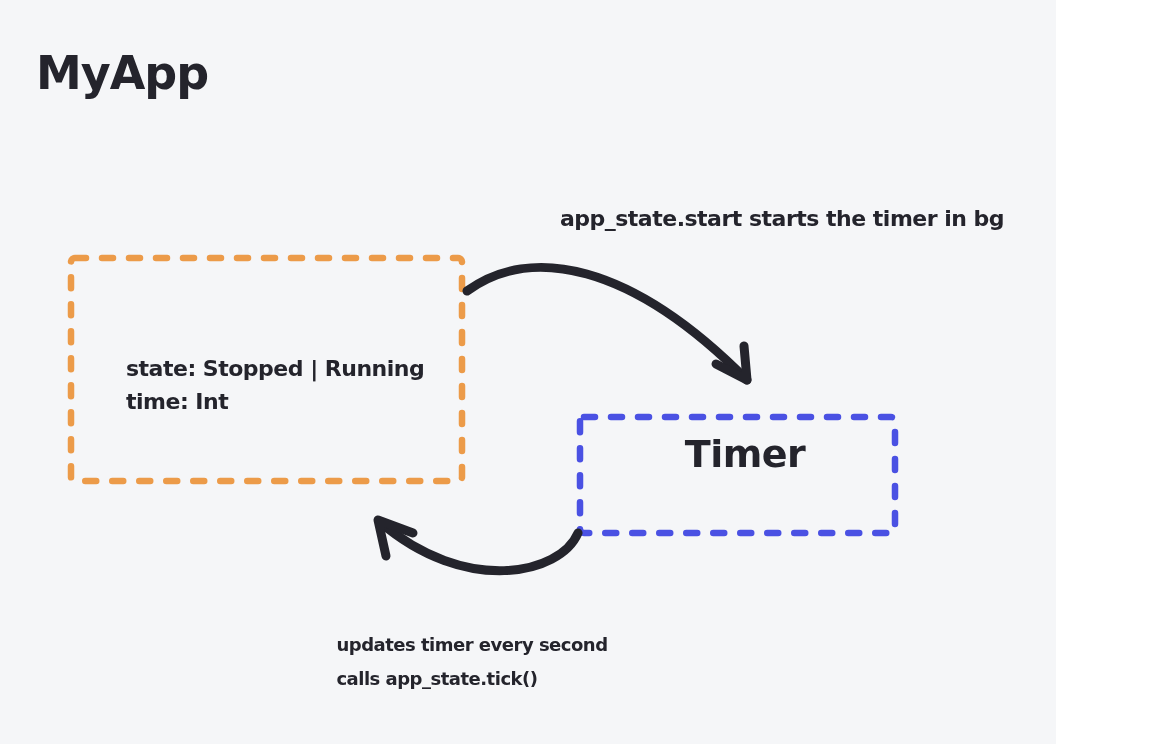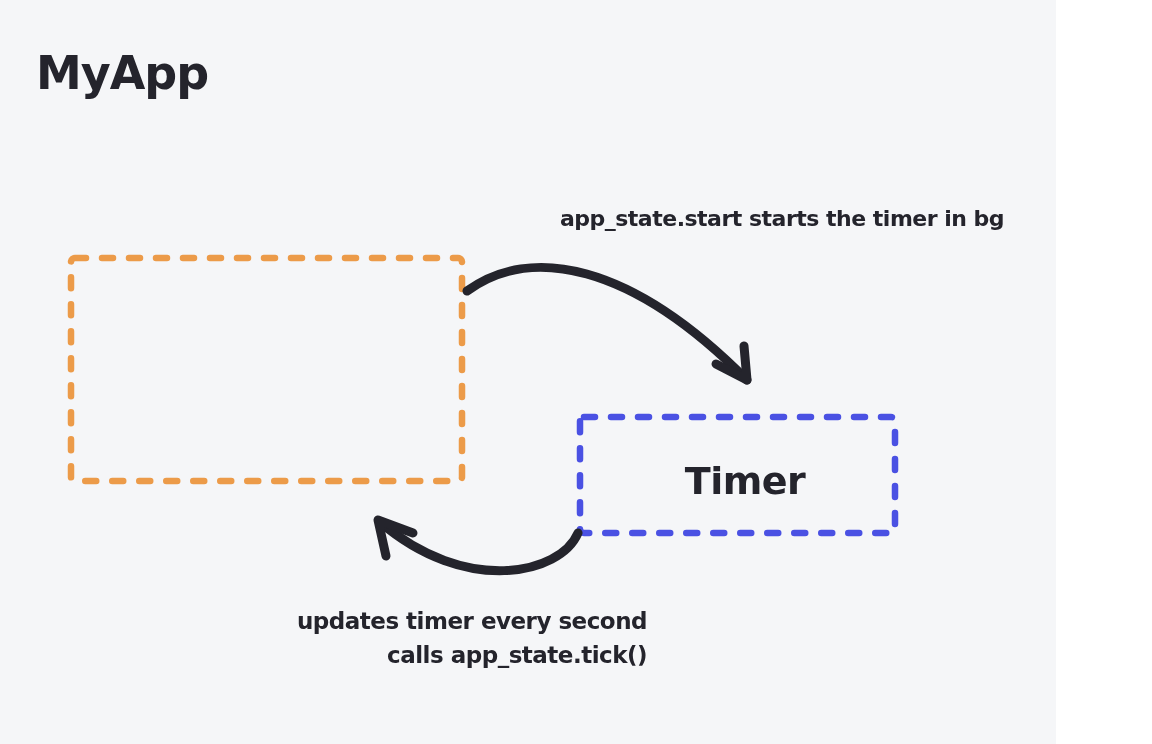--- a/index.html
+++ b/index.html
@@ -42,38 +42,38 @@
   }
   .node-appstate-fields {
     left: 126px;
     top: 352px;
     font-size: 22px;
     line-height: 33px;
   }
   .node-appstate-fields span { display: block; }
   .node-timer-title {
     left: 745px;
-    top: 459px;
+    top: 432px;
     font-size: 38px;
     transform: translateX(-50%);
   }
   .edge1-label {
     left: 751px;
     top: 206px;
     font-size: 22px;
     transform: translateX(-50%);
     margin-left: 31px;
   }
   .edge2-label {
     left: 472px;
-    top: 604px;
-    font-size: 23px;
+    top: 628px;
+    font-size: 18px;
     line-height: 34px;
     transform: translateX(-50%);
-    text-align: right;
+    text-align: left;
   }
   .edge2-label span { display: block; }
 </style>
 </head>
 <body>
 
 <div class="canvas">
 
   <svg class="shapes" viewBox="0 0 1152 744">
 
@@ -83,20 +83,24 @@
 
     <path d="M 467 291 C 530 245, 630 262, 747 380" fill="none" stroke-width="9" stroke-linecap="round" stroke="#24242c"></path>
     <path d="M 716 364 L 747 380 L 744 346" fill="none" stroke-width="9" stroke-linecap="round" stroke-linejoin="round" stroke="#24242c"></path>
 
     <path d="M 578 533 C 560 575, 465 595, 380 522" fill="none" stroke-width="9" stroke-linecap="round" stroke="#24242c"></path>
     <path d="M 386 556 L 378 520 L 413 533" fill="none" stroke-width="9" stroke-linecap="round" stroke-linejoin="round" stroke="#24242c"></path>
   </svg>
 
   <div class="txt title">MyApp</div>
 
+  <div class="txt node-appstate-fields">
+    <span>state: Stopped | Running</span>
+    <span>time: Int</span>
+  </div>
 
   <div class="txt node-timer-title">Timer</div>
 
   <div class="txt edge1-label">app_state.start starts the timer in bg</div>
   <div class="txt edge2-label">
     <span>updates timer every second</span>
     <span>calls app_state.tick()</span>
   </div>
 
 </div>

